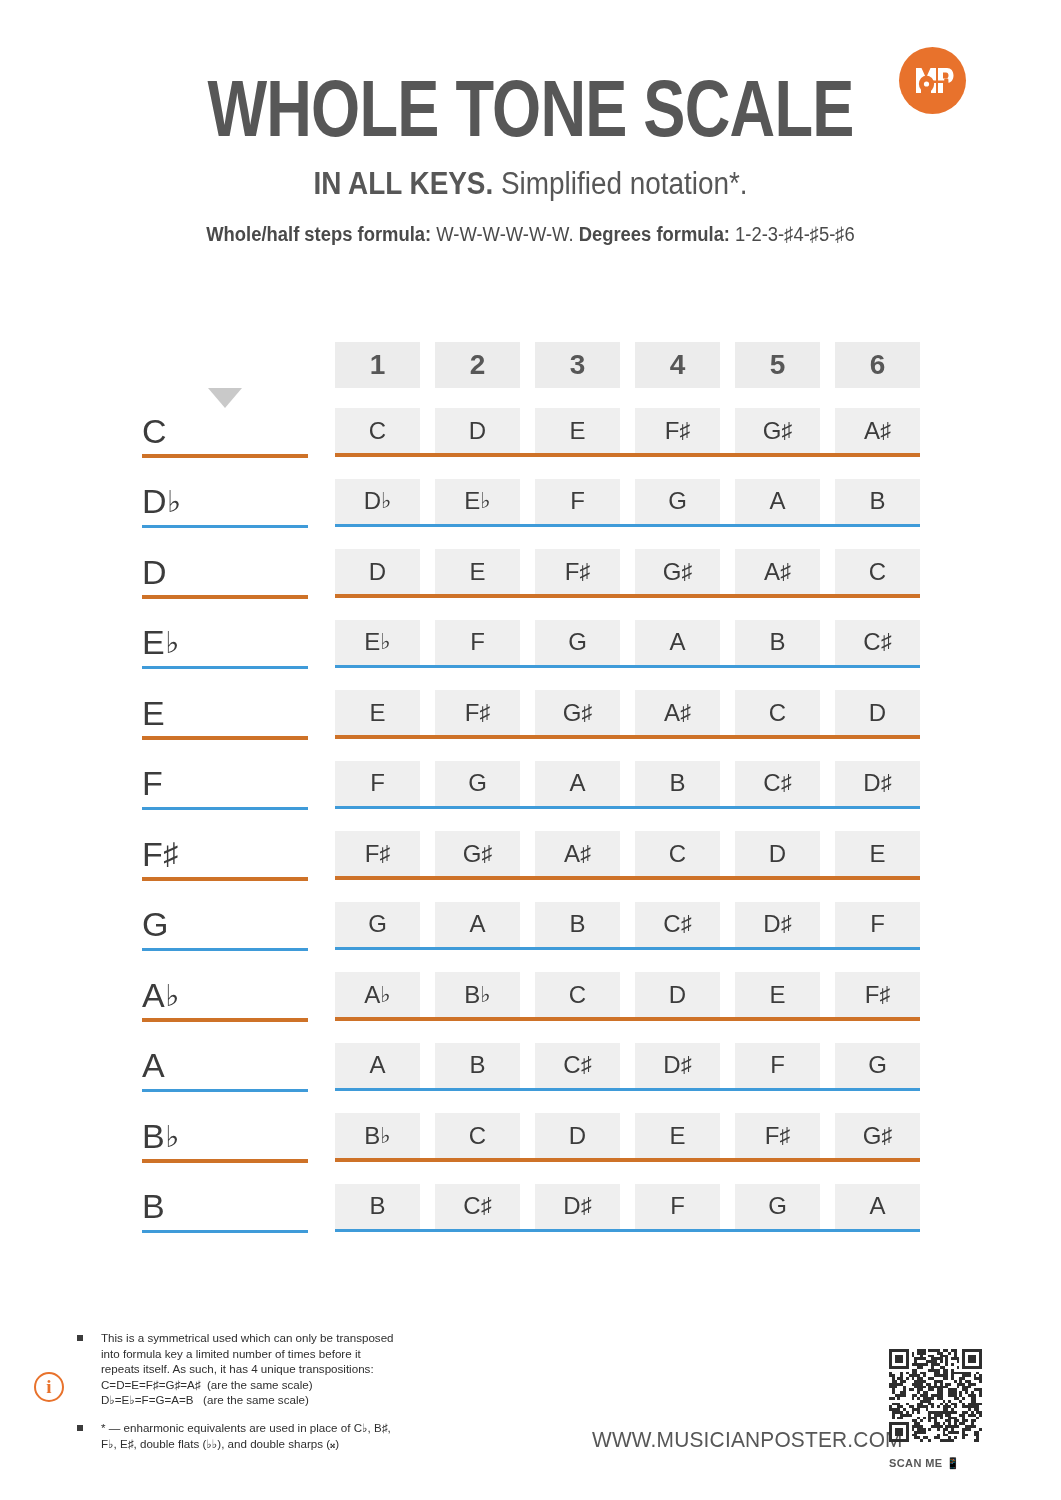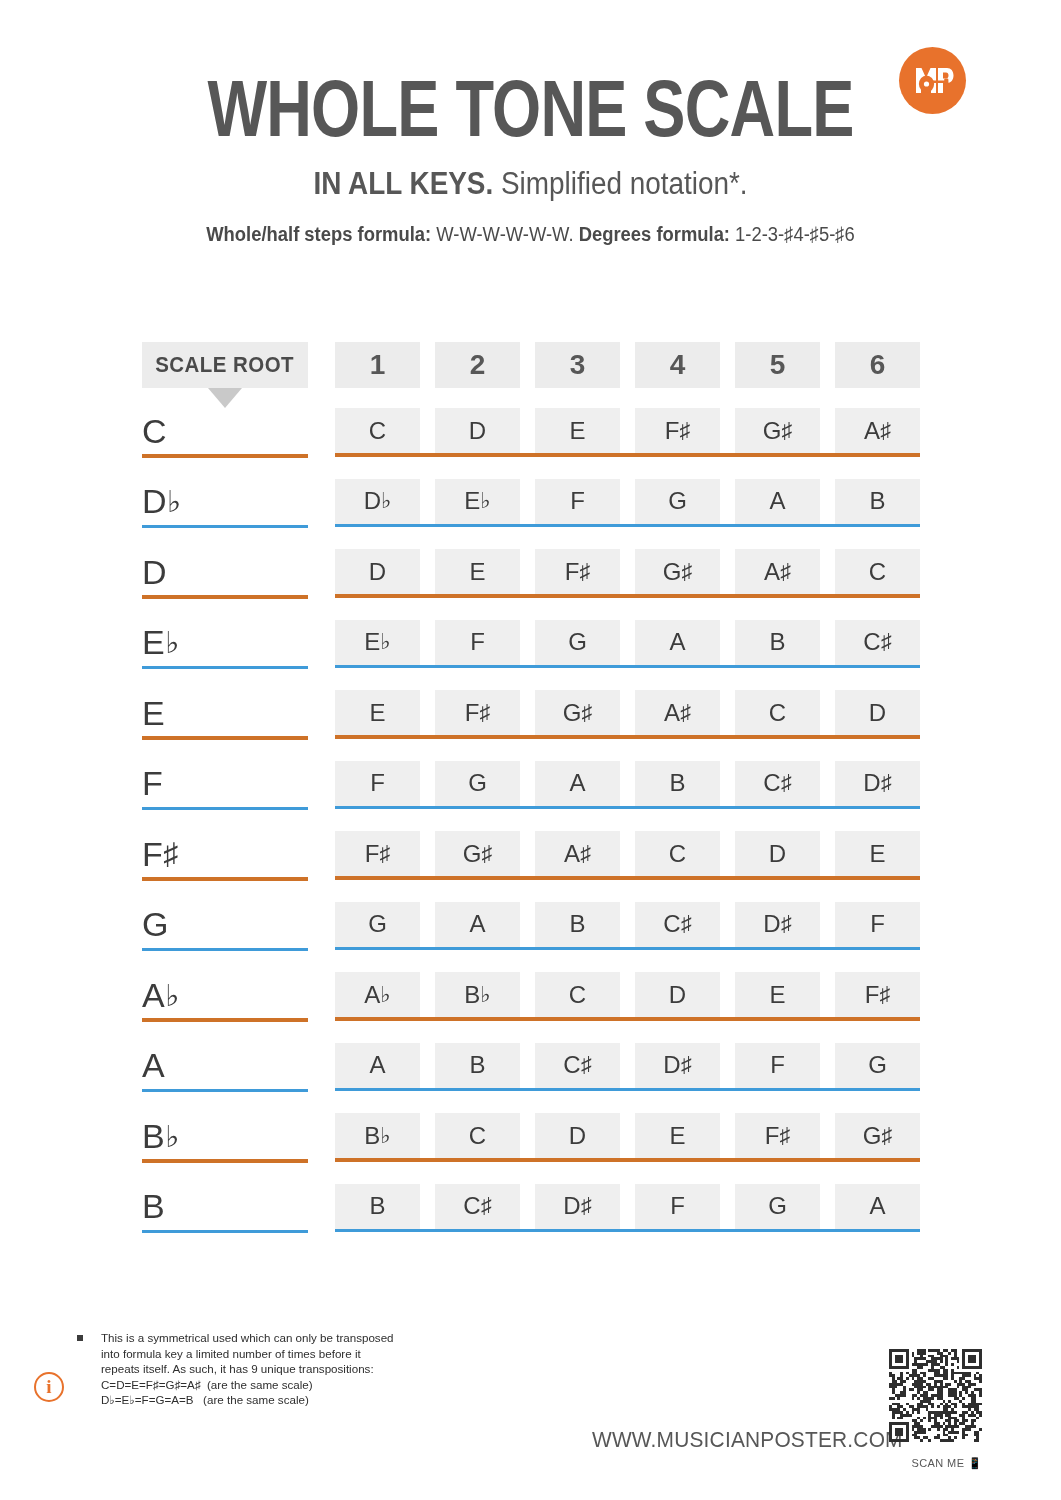--- a/index.html
+++ b/index.html
@@ -227,25 +227,26 @@
     top: 1349px;
     width: 93px;
     height: 93px;
   }
   .qr svg { display: block; }
   .scan-me {
     position: absolute;
     left: 889px;
     top: 1457px;
     width: 93px;
-    text-align: right;
+    text-align: left;
     font-size: 11px;
     letter-spacing: 0.4px;
     color: #575757;
     white-space: nowrap;
+    font-weight: bold;
   }
 </style>
 </head>
 <body>
 
 <div class="poster">
 
   <div class="logo">
     <svg width="44" height="44" viewBox="0 0 44 44" aria-hidden="true">
       <g fill="#FFFFFF">
@@ -262,23 +263,20 @@
       </g>
     </svg>
   </div>
 
   <div class="title">WHOLE TONE SCALE</div>
   <div class="subtitle"><span class="bold">IN ALL KEYS.</span><span> Simplified notation*.</span></div>
   <div class="formula"><span class="bold">Whole/half steps formula: </span><span>W-W-W-W-W-W.</span><span class="bold"> Degrees formula: </span><span>1-2-3-♯4-♯5-♯6</span></div>
 
   <div class="table-wrap">
     <div class="hdr-row">
-      <div class="scale-root-tab">
-        <span>SCALE ROOT</span>
-      </div>
       <div class="scale-root-arrow"></div>
       <div id="degree-headers">
           <div class="deg-cell" style="left: 335px;">1</div>
           <div class="deg-cell" style="left: 435px;">2</div>
           <div class="deg-cell" style="left: 535px;">3</div>
           <div class="deg-cell" style="left: 635px;">4</div>
           <div class="deg-cell" style="left: 735px;">5</div>
           <div class="deg-cell" style="left: 835px;">6</div>
         </div>
     </div>
@@ -418,23 +416,28 @@
       </div>
   </div>
 
   <div class="footer">
     <div class="info-icon">i</div>
     <div class="note-block">
       <div class="note-item">
         <span class="note-bullet"></span>
         <div>This is a symmetrical used which can only be transposed</div>
         <div>into formula key a limited number of times before it</div>
-        <div>repeats itself. As such, it has 9 unique transpositions:</div>
+        <div>repeats itself. As such, it has 4 unique transpositions:</div>
         <div class="note-mono">C=D=E=F♯=G♯=A♯  (are the same scale)</div>
         <div class="note-mono">D♭=E♭=F=G=A=B   (are the same scale)</div>
+      </div>
+      <div class="note-item">
+        <span class="note-bullet"></span>
+        <div>* — enharmonic equivalents are used in place of C♭, B♯,</div>
+        <div>F♭, E♯, double flats (♭♭), and double sharps (𝄪)</div>
       </div>
     </div>
 
     <div class="site-url">WWW.MUSICIANPOSTER.COM</div>
     <div class="qr">
         <svg id="qr-svg" width="93" height="93" viewBox="0 0 33 33" shape-rendering="crispEdges" aria-hidden="true">
           <path d="M0 0h1v1h-1zM1 0h1v1h-1zM2 0h1v1h-1zM3 0h1v1h-1zM4 0h1v1h-1zM5 0h1v1h-1zM6 0h1v1h-1zM10 0h1v1h-1zM11 0h1v1h-1zM12 0h1v1h-1zM14 0h1v1h-1zM15 0h1v1h-1zM16 0h1v1h-1zM17 0h1v1h-1zM19 0h1v1h-1zM20 0h1v1h-1zM22 0h1v1h-1zM23 0h1v1h-1zM26 0h1v1h-1zM27 0h1v1h-1zM28 0h1v1h-1zM29 0h1v1h-1zM30 0h1v1h-1zM31 0h1v1h-1zM32 0h1v1h-1zM0 1h1v1h-1zM6 1h1v1h-1zM8 1h1v1h-1zM10 1h1v1h-1zM11 1h1v1h-1zM12 1h1v1h-1zM17 1h1v1h-1zM18 1h1v1h-1zM21 1h1v1h-1zM23 1h1v1h-1zM26 1h1v1h-1zM32 1h1v1h-1zM0 2h1v1h-1zM2 2h1v1h-1zM3 2h1v1h-1zM4 2h1v1h-1zM6 2h1v1h-1zM8 2h1v1h-1zM11 2h1v1h-1zM14 2h1v1h-1zM15 2h1v1h-1zM18 2h1v1h-1zM19 2h1v1h-1zM20 2h1v1h-1zM23 2h1v1h-1zM26 2h1v1h-1zM28 2h1v1h-1zM29 2h1v1h-1zM30 2h1v1h-1zM32 2h1v1h-1zM0 3h1v1h-1zM2 3h1v1h-1zM3 3h1v1h-1zM4 3h1v1h-1zM6 3h1v1h-1zM9 3h1v1h-1zM10 3h1v1h-1zM11 3h1v1h-1zM12 3h1v1h-1zM15 3h1v1h-1zM16 3h1v1h-1zM17 3h1v1h-1zM18 3h1v1h-1zM20 3h1v1h-1zM22 3h1v1h-1zM23 3h1v1h-1zM24 3h1v1h-1zM26 3h1v1h-1zM28 3h1v1h-1zM29 3h1v1h-1zM30 3h1v1h-1zM32 3h1v1h-1zM0 4h1v1h-1zM2 4h1v1h-1zM3 4h1v1h-1zM4 4h1v1h-1zM6 4h1v1h-1zM9 4h1v1h-1zM13 4h1v1h-1zM14 4h1v1h-1zM15 4h1v1h-1zM16 4h1v1h-1zM18 4h1v1h-1zM20 4h1v1h-1zM24 4h1v1h-1zM26 4h1v1h-1zM28 4h1v1h-1zM29 4h1v1h-1zM30 4h1v1h-1zM32 4h1v1h-1zM0 5h1v1h-1zM6 5h1v1h-1zM8 5h1v1h-1zM9 5h1v1h-1zM10 5h1v1h-1zM11 5h1v1h-1zM12 5h1v1h-1zM13 5h1v1h-1zM15 5h1v1h-1zM16 5h1v1h-1zM17 5h1v1h-1zM20 5h1v1h-1zM22 5h1v1h-1zM26 5h1v1h-1zM32 5h1v1h-1zM0 6h1v1h-1zM1 6h1v1h-1zM2 6h1v1h-1zM3 6h1v1h-1zM4 6h1v1h-1zM5 6h1v1h-1zM6 6h1v1h-1zM10 6h1v1h-1zM11 6h1v1h-1zM15 6h1v1h-1zM18 6h1v1h-1zM19 6h1v1h-1zM24 6h1v1h-1zM26 6h1v1h-1zM27 6h1v1h-1zM28 6h1v1h-1zM29 6h1v1h-1zM30 6h1v1h-1zM31 6h1v1h-1zM32 6h1v1h-1zM8 7h1v1h-1zM9 7h1v1h-1zM14 7h1v1h-1zM15 7h1v1h-1zM16 7h1v1h-1zM17 7h1v1h-1zM19 7h1v1h-1zM20 7h1v1h-1zM22 7h1v1h-1zM0 8h1v1h-1zM4 8h1v1h-1zM6 8h1v1h-1zM8 8h1v1h-1zM9 8h1v1h-1zM11 8h1v1h-1zM12 8h1v1h-1zM16 8h1v1h-1zM17 8h1v1h-1zM19 8h1v1h-1zM20 8h1v1h-1zM22 8h1v1h-1zM23 8h1v1h-1zM24 8h1v1h-1zM25 8h1v1h-1zM26 8h1v1h-1zM27 8h1v1h-1zM28 8h1v1h-1zM31 8h1v1h-1zM0 9h1v1h-1zM1 9h1v1h-1zM4 9h1v1h-1zM7 9h1v1h-1zM8 9h1v1h-1zM9 9h1v1h-1zM10 9h1v1h-1zM12 9h1v1h-1zM16 9h1v1h-1zM17 9h1v1h-1zM18 9h1v1h-1zM19 9h1v1h-1zM20 9h1v1h-1zM22 9h1v1h-1zM26 9h1v1h-1zM27 9h1v1h-1zM28 9h1v1h-1zM30 9h1v1h-1zM32 9h1v1h-1zM1 10h1v1h-1zM3 10h1v1h-1zM4 10h1v1h-1zM6 10h1v1h-1zM8 10h1v1h-1zM10 10h1v1h-1zM11 10h1v1h-1zM14 10h1v1h-1zM15 10h1v1h-1zM19 10h1v1h-1zM20 10h1v1h-1zM22 10h1v1h-1zM25 10h1v1h-1zM26 10h1v1h-1zM30 10h1v1h-1zM31 10h1v1h-1zM32 10h1v1h-1zM1 11h1v1h-1zM2 11h1v1h-1zM4 11h1v1h-1zM5 11h1v1h-1zM9 11h1v1h-1zM10 11h1v1h-1zM11 11h1v1h-1zM12 11h1v1h-1zM16 11h1v1h-1zM17 11h1v1h-1zM18 11h1v1h-1zM23 11h1v1h-1zM25 11h1v1h-1zM27 11h1v1h-1zM28 11h1v1h-1zM32 11h1v1h-1zM0 12h1v1h-1zM1 12h1v1h-1zM2 12h1v1h-1zM3 12h1v1h-1zM4 12h1v1h-1zM8 12h1v1h-1zM9 12h1v1h-1zM10 12h1v1h-1zM11 12h1v1h-1zM13 12h1v1h-1zM14 12h1v1h-1zM16 12h1v1h-1zM18 12h1v1h-1zM20 12h1v1h-1zM21 12h1v1h-1zM24 12h1v1h-1zM25 12h1v1h-1zM26 12h1v1h-1zM28 12h1v1h-1zM29 12h1v1h-1zM30 12h1v1h-1zM0 13h1v1h-1zM1 13h1v1h-1zM2 13h1v1h-1zM5 13h1v1h-1zM9 13h1v1h-1zM10 13h1v1h-1zM11 13h1v1h-1zM12 13h1v1h-1zM14 13h1v1h-1zM15 13h1v1h-1zM16 13h1v1h-1zM17 13h1v1h-1zM18 13h1v1h-1zM19 13h1v1h-1zM20 13h1v1h-1zM24 13h1v1h-1zM26 13h1v1h-1zM27 13h1v1h-1zM28 13h1v1h-1zM1 14h1v1h-1zM5 14h1v1h-1zM7 14h1v1h-1zM8 14h1v1h-1zM10 14h1v1h-1zM11 14h1v1h-1zM14 14h1v1h-1zM15 14h1v1h-1zM17 14h1v1h-1zM18 14h1v1h-1zM21 14h1v1h-1zM22 14h1v1h-1zM23 14h1v1h-1zM26 14h1v1h-1zM27 14h1v1h-1zM30 14h1v1h-1zM31 14h1v1h-1zM32 14h1v1h-1zM1 15h1v1h-1zM4 15h1v1h-1zM5 15h1v1h-1zM10 15h1v1h-1zM12 15h1v1h-1zM13 15h1v1h-1zM17 15h1v1h-1zM18 15h1v1h-1zM21 15h1v1h-1zM22 15h1v1h-1zM23 15h1v1h-1zM25 15h1v1h-1zM27 15h1v1h-1zM29 15h1v1h-1zM32 15h1v1h-1zM2 16h1v1h-1zM3 16h1v1h-1zM4 16h1v1h-1zM5 16h1v1h-1zM8 16h1v1h-1zM9 16h1v1h-1zM11 16h1v1h-1zM12 16h1v1h-1zM13 16h1v1h-1zM15 16h1v1h-1zM16 16h1v1h-1zM17 16h1v1h-1zM18 16h1v1h-1zM21 16h1v1h-1zM22 16h1v1h-1zM23 16h1v1h-1zM25 16h1v1h-1zM28 16h1v1h-1zM29 16h1v1h-1zM30 16h1v1h-1zM32 16h1v1h-1zM0 17h1v1h-1zM1 17h1v1h-1zM3 17h1v1h-1zM8 17h1v1h-1zM10 17h1v1h-1zM12 17h1v1h-1zM13 17h1v1h-1zM14 17h1v1h-1zM15 17h1v1h-1zM17 17h1v1h-1zM18 17h1v1h-1zM23 17h1v1h-1zM24 17h1v1h-1zM26 17h1v1h-1zM29 17h1v1h-1zM30 17h1v1h-1zM11 18h1v1h-1zM12 18h1v1h-1zM13 18h1v1h-1zM14 18h1v1h-1zM19 18h1v1h-1zM21 18h1v1h-1zM25 18h1v1h-1zM29 18h1v1h-1zM30 18h1v1h-1zM1 19h1v1h-1zM2 19h1v1h-1zM3 19h1v1h-1zM6 19h1v1h-1zM10 19h1v1h-1zM11 19h1v1h-1zM14 19h1v1h-1zM15 19h1v1h-1zM18 19h1v1h-1zM20 19h1v1h-1zM22 19h1v1h-1zM23 19h1v1h-1zM26 19h1v1h-1zM28 19h1v1h-1zM29 19h1v1h-1zM30 19h1v1h-1zM31 19h1v1h-1zM32 19h1v1h-1zM0 20h1v1h-1zM3 20h1v1h-1zM4 20h1v1h-1zM7 20h1v1h-1zM8 20h1v1h-1zM10 20h1v1h-1zM11 20h1v1h-1zM12 20h1v1h-1zM13 20h1v1h-1zM15 20h1v1h-1zM17 20h1v1h-1zM19 20h1v1h-1zM20 20h1v1h-1zM21 20h1v1h-1zM23 20h1v1h-1zM26 20h1v1h-1zM27 20h1v1h-1zM28 20h1v1h-1zM29 20h1v1h-1zM30 20h1v1h-1zM31 20h1v1h-1zM0 21h1v1h-1zM1 21h1v1h-1zM2 21h1v1h-1zM3 21h1v1h-1zM5 21h1v1h-1zM8 21h1v1h-1zM9 21h1v1h-1zM10 21h1v1h-1zM13 21h1v1h-1zM19 21h1v1h-1zM20 21h1v1h-1zM22 21h1v1h-1zM28 21h1v1h-1zM30 21h1v1h-1zM31 21h1v1h-1zM1 22h1v1h-1zM2 22h1v1h-1zM3 22h1v1h-1zM4 22h1v1h-1zM6 22h1v1h-1zM8 22h1v1h-1zM10 22h1v1h-1zM14 22h1v1h-1zM15 22h1v1h-1zM16 22h1v1h-1zM17 22h1v1h-1zM18 22h1v1h-1zM19 22h1v1h-1zM20 22h1v1h-1zM21 22h1v1h-1zM22 22h1v1h-1zM23 22h1v1h-1zM26 22h1v1h-1zM27 22h1v1h-1zM29 22h1v1h-1zM31 22h1v1h-1zM32 22h1v1h-1zM1 23h1v1h-1zM4 23h1v1h-1zM5 23h1v1h-1zM6 23h1v1h-1zM7 23h1v1h-1zM14 23h1v1h-1zM16 23h1v1h-1zM17 23h1v1h-1zM18 23h1v1h-1zM20 23h1v1h-1zM21 23h1v1h-1zM25 23h1v1h-1zM26 23h1v1h-1zM28 23h1v1h-1zM29 23h1v1h-1zM30 23h1v1h-1zM32 23h1v1h-1zM1 24h1v1h-1zM3 24h1v1h-1zM4 24h1v1h-1zM10 24h1v1h-1zM12 24h1v1h-1zM14 24h1v1h-1zM15 24h1v1h-1zM16 24h1v1h-1zM18 24h1v1h-1zM21 24h1v1h-1zM22 24h1v1h-1zM23 24h1v1h-1zM26 24h1v1h-1zM31 24h1v1h-1zM8 25h1v1h-1zM9 25h1v1h-1zM11 25h1v1h-1zM14 25h1v1h-1zM16 25h1v1h-1zM20 25h1v1h-1zM21 25h1v1h-1zM23 25h1v1h-1zM24 25h1v1h-1zM26 25h1v1h-1zM27 25h1v1h-1zM29 25h1v1h-1zM30 25h1v1h-1zM0 26h1v1h-1zM1 26h1v1h-1zM2 26h1v1h-1zM3 26h1v1h-1zM4 26h1v1h-1zM5 26h1v1h-1zM6 26h1v1h-1zM9 26h1v1h-1zM10 26h1v1h-1zM16 26h1v1h-1zM17 26h1v1h-1zM19 26h1v1h-1zM21 26h1v1h-1zM23 26h1v1h-1zM25 26h1v1h-1zM26 26h1v1h-1zM29 26h1v1h-1zM0 27h1v1h-1zM6 27h1v1h-1zM8 27h1v1h-1zM9 27h1v1h-1zM10 27h1v1h-1zM11 27h1v1h-1zM15 27h1v1h-1zM16 27h1v1h-1zM17 27h1v1h-1zM18 27h1v1h-1zM20 27h1v1h-1zM21 27h1v1h-1zM22 27h1v1h-1zM23 27h1v1h-1zM24 27h1v1h-1zM27 27h1v1h-1zM28 27h1v1h-1zM29 27h1v1h-1zM30 27h1v1h-1zM0 28h1v1h-1zM2 28h1v1h-1zM3 28h1v1h-1zM4 28h1v1h-1zM6 28h1v1h-1zM8 28h1v1h-1zM10 28h1v1h-1zM11 28h1v1h-1zM12 28h1v1h-1zM14 28h1v1h-1zM17 28h1v1h-1zM19 28h1v1h-1zM20 28h1v1h-1zM22 28h1v1h-1zM26 28h1v1h-1zM27 28h1v1h-1zM28 28h1v1h-1zM32 28h1v1h-1zM0 29h1v1h-1zM2 29h1v1h-1zM3 29h1v1h-1zM4 29h1v1h-1zM6 29h1v1h-1zM9 29h1v1h-1zM10 29h1v1h-1zM11 29h1v1h-1zM12 29h1v1h-1zM19 29h1v1h-1zM21 29h1v1h-1zM22 29h1v1h-1zM23 29h1v1h-1zM24 29h1v1h-1zM26 29h1v1h-1zM30 29h1v1h-1zM31 29h1v1h-1zM0 30h1v1h-1zM2 30h1v1h-1zM3 30h1v1h-1zM4 30h1v1h-1zM6 30h1v1h-1zM8 30h1v1h-1zM9 30h1v1h-1zM17 30h1v1h-1zM19 30h1v1h-1zM20 30h1v1h-1zM26 30h1v1h-1zM27 30h1v1h-1zM30 30h1v1h-1zM31 30h1v1h-1zM0 31h1v1h-1zM6 31h1v1h-1zM9 31h1v1h-1zM10 31h1v1h-1zM12 31h1v1h-1zM13 31h1v1h-1zM16 31h1v1h-1zM17 31h1v1h-1zM21 31h1v1h-1zM23 31h1v1h-1zM26 31h1v1h-1zM31 31h1v1h-1zM0 32h1v1h-1zM1 32h1v1h-1zM2 32h1v1h-1zM3 32h1v1h-1zM4 32h1v1h-1zM5 32h1v1h-1zM6 32h1v1h-1zM11 32h1v1h-1zM14 32h1v1h-1zM18 32h1v1h-1zM19 32h1v1h-1zM20 32h1v1h-1zM21 32h1v1h-1zM22 32h1v1h-1zM30 32h1v1h-1zM31 32h1v1h-1z" fill="#2e2e2e"></path>
         </svg>
       </div>
     <div class="scan-me"><span>SCAN ME</span> <span>📱</span></div>

